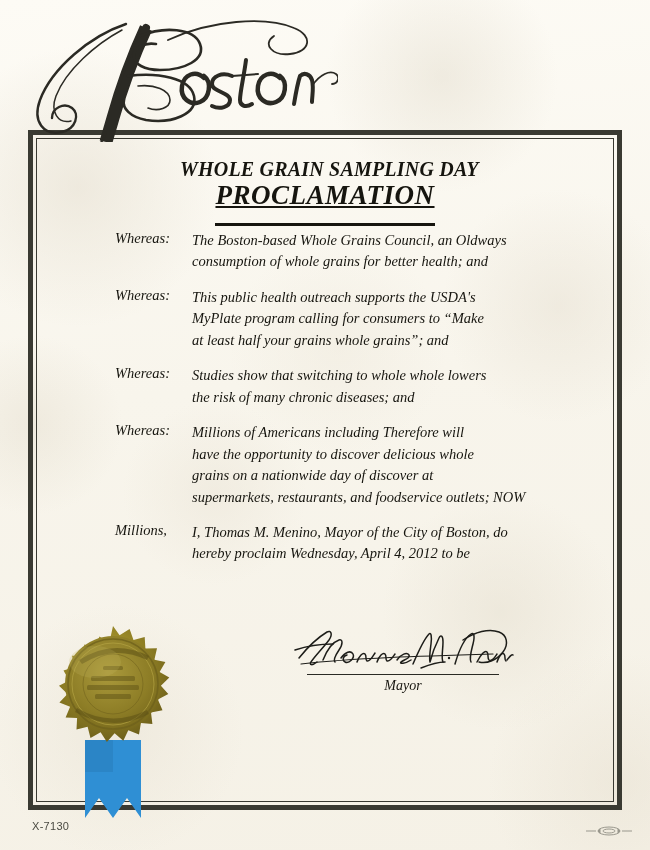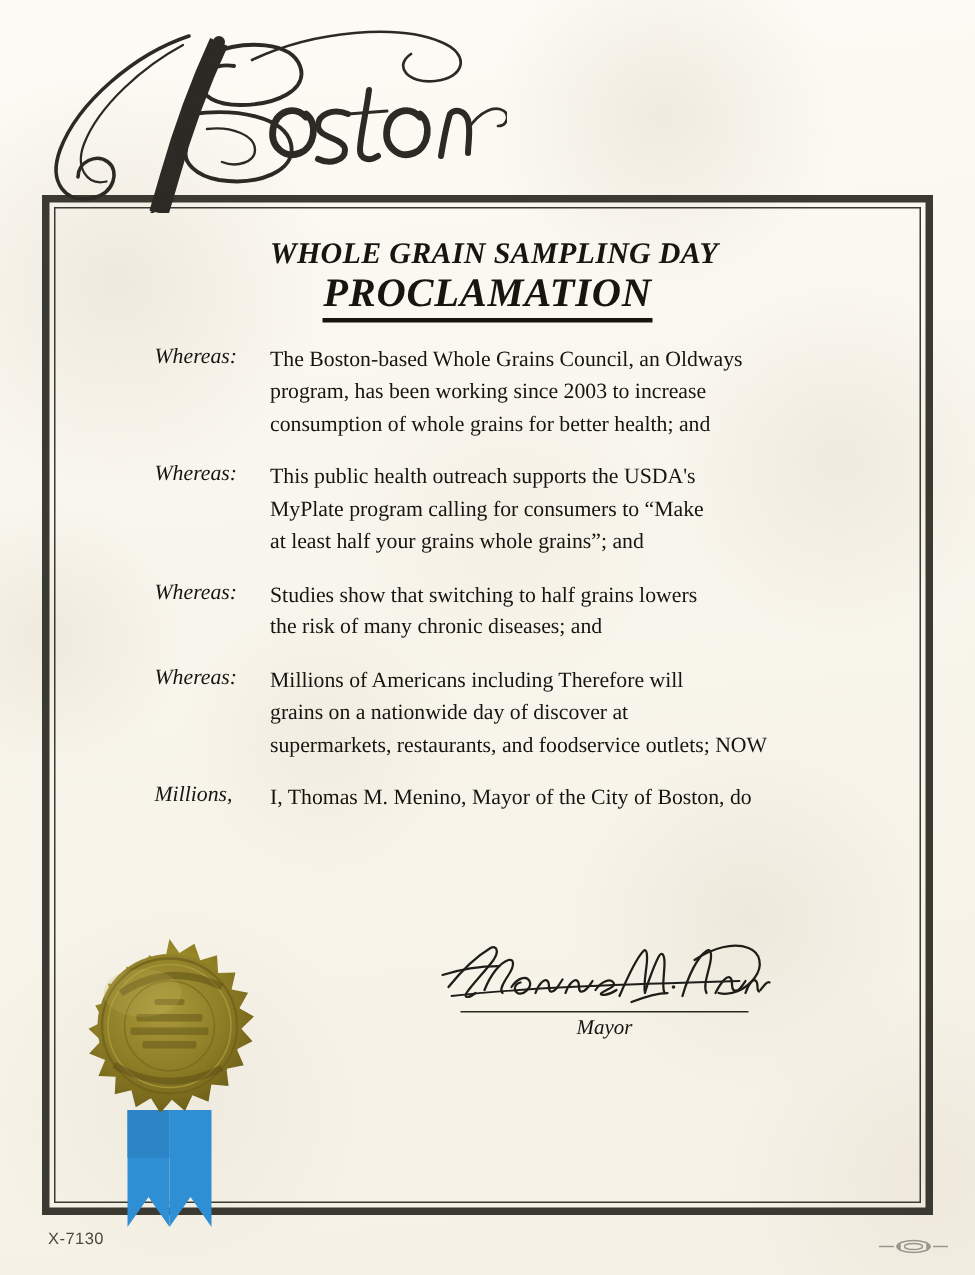--- a/index.html
+++ b/index.html
@@ -82,45 +82,47 @@
     text-align: center;
     font-size: 27px;
     font-weight: bold;
     font-style: italic;
     letter-spacing: 0.5px;
     color: #16150f;
   }
   .title span {
     display: inline-block;
     border-bottom: 3px solid #16150f;
-    padding-bottom: 1px;
+    padding-bottom: 12px;
+    text-decoration: underline;
   }
 
   .clauses {
     position: absolute;
-    left: 0;
+    left: 12px;
     top: 92px;
     width: 100%;
   }
   .clause {
     position: relative;
     margin-bottom: 14px;
   }
   .clause-label {
     position: absolute;
     left: 67px;
     top: 0;
     font-style: italic;
     font-size: 14.5px;
     color: #16150f;
     white-space: nowrap;
   }
   .clause-body {
     margin-left: 144px;
     margin-right: 50px;
+    font-style: italic;
     font-size: 14.5px;
     line-height: 1.48;
     color: #16150f;
   }
   .clause-body .line { display: block; white-space: nowrap; }
 
   .headline {
     margin-left: 144px;
     margin-top: 20px;
     margin-bottom: 14px;
@@ -254,51 +256,52 @@
 
     <div class="title">
       <span>PROCLAMATION</span>
     </div>
 
     <div class="clauses">
         <div class="clause">
           <div class="clause-label">Whereas:</div>
           <div class="clause-body">
             <span class="line">The Boston-based Whole Grains Council, an Oldways</span>
-            <span class="line">program, has been working since 2003 to increase</span>
             <span class="line">consumption of whole grains for better health; and</span>
           </div>
         </div>
         <div class="clause">
           <div class="clause-label">Whereas:</div>
           <div class="clause-body">
             <span class="line">This public health outreach supports the USDA's</span>
             <span class="line">MyPlate program calling for consumers to “Make</span>
             <span class="line">at least half your grains whole grains”; and</span>
           </div>
         </div>
         <div class="clause">
           <div class="clause-label">Whereas:</div>
           <div class="clause-body">
-            <span class="line">Studies show that switching to half grains lowers</span>
+            <span class="line">Studies show that switching to whole whole lowers</span>
             <span class="line">the risk of many chronic diseases; and</span>
           </div>
         </div>
         <div class="clause">
           <div class="clause-label">Whereas:</div>
           <div class="clause-body">
             <span class="line">Millions of Americans including Therefore will</span>
+            <span class="line">have the opportunity to discover delicious whole</span>
             <span class="line">grains on a nationwide day of discover at</span>
             <span class="line">supermarkets, restaurants, and foodservice outlets; NOW</span>
           </div>
         </div>
         <div class="clause">
           <div class="clause-label">Millions,</div>
           <div class="clause-body">
             <span class="line">I, Thomas M. Menino, Mayor of the City of Boston, do</span>
+            <span class="line">hereby proclaim Wednesday, April 4, 2012 to be</span>
           </div>
         </div>
       </div>
 
     <div class="headline">WHOLE GRAIN SAMPLING DAY</div>
 
 
     <div class="signature-block">
       <div class="signature-mark">
         <svg viewBox="0 0 220 52" xmlns="http://www.w3.org/2000/svg" aria-label="Thomas M. Menino signature">

